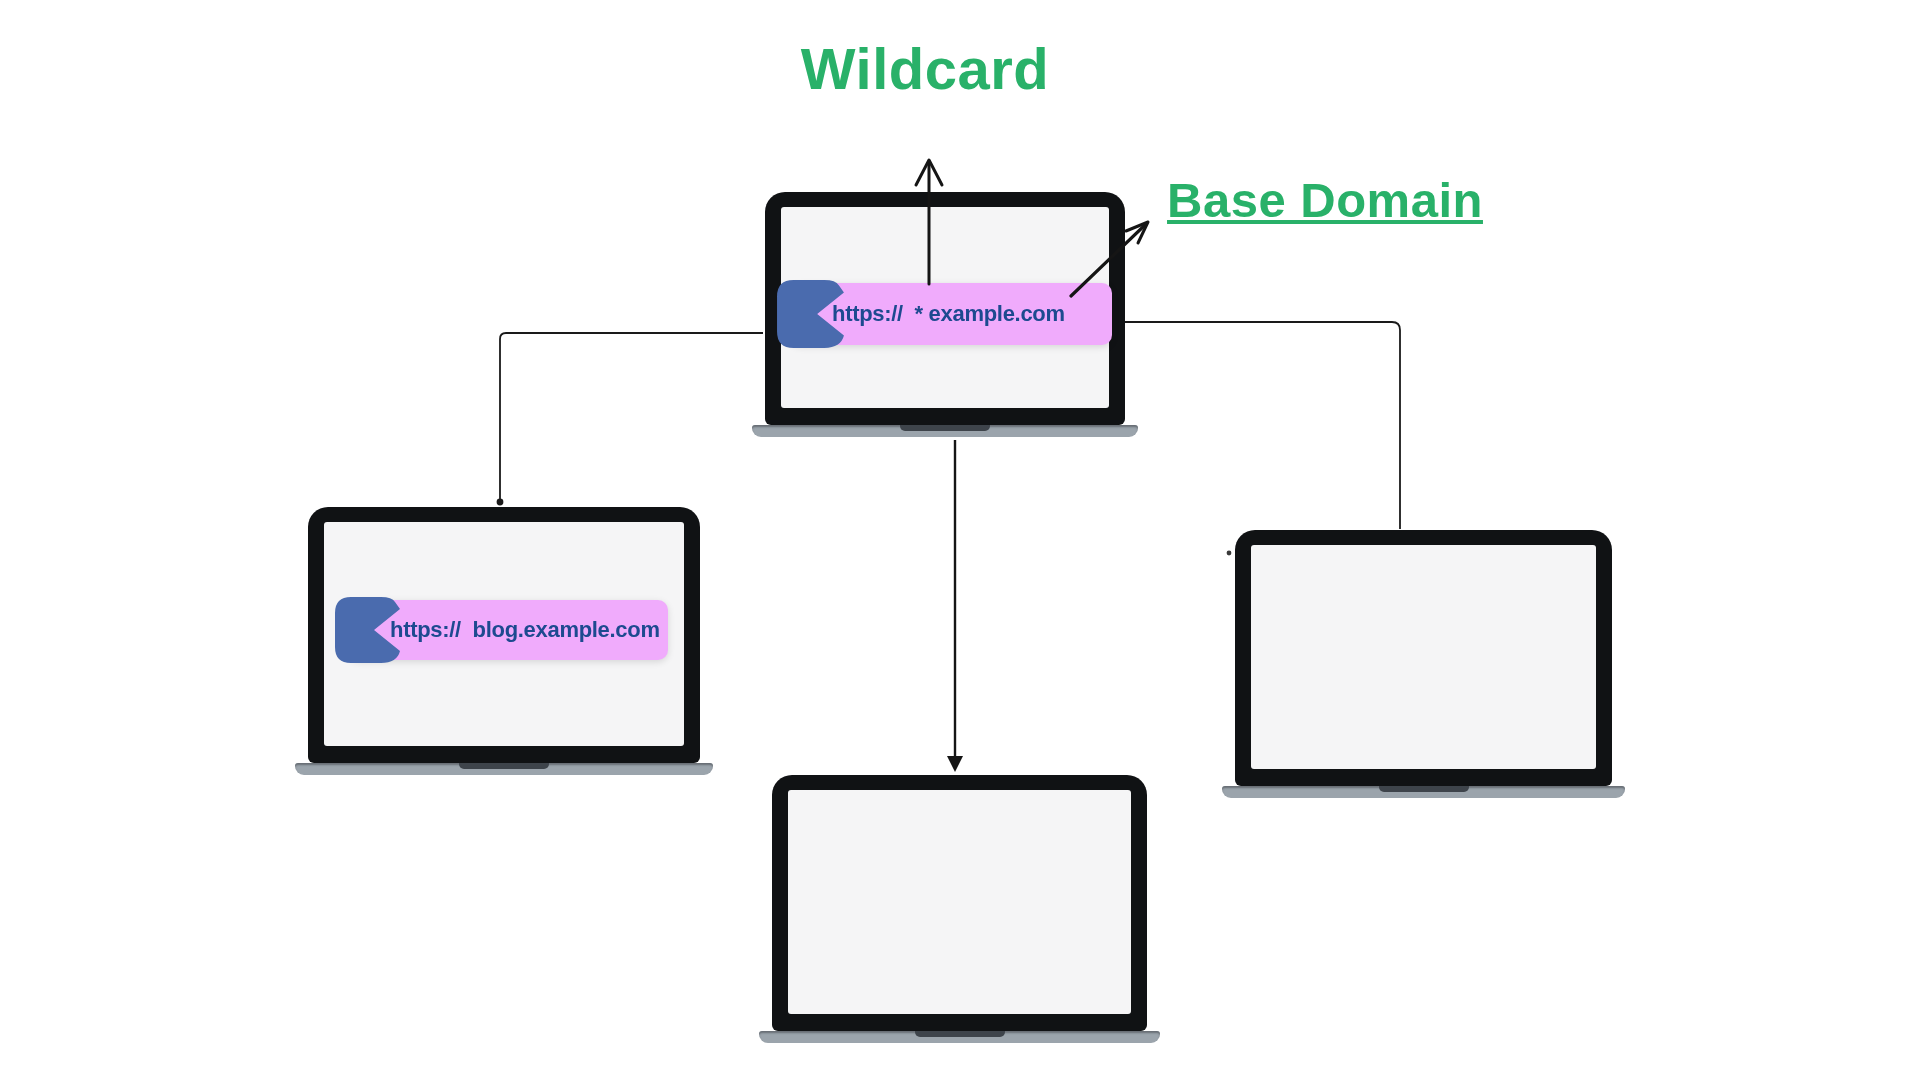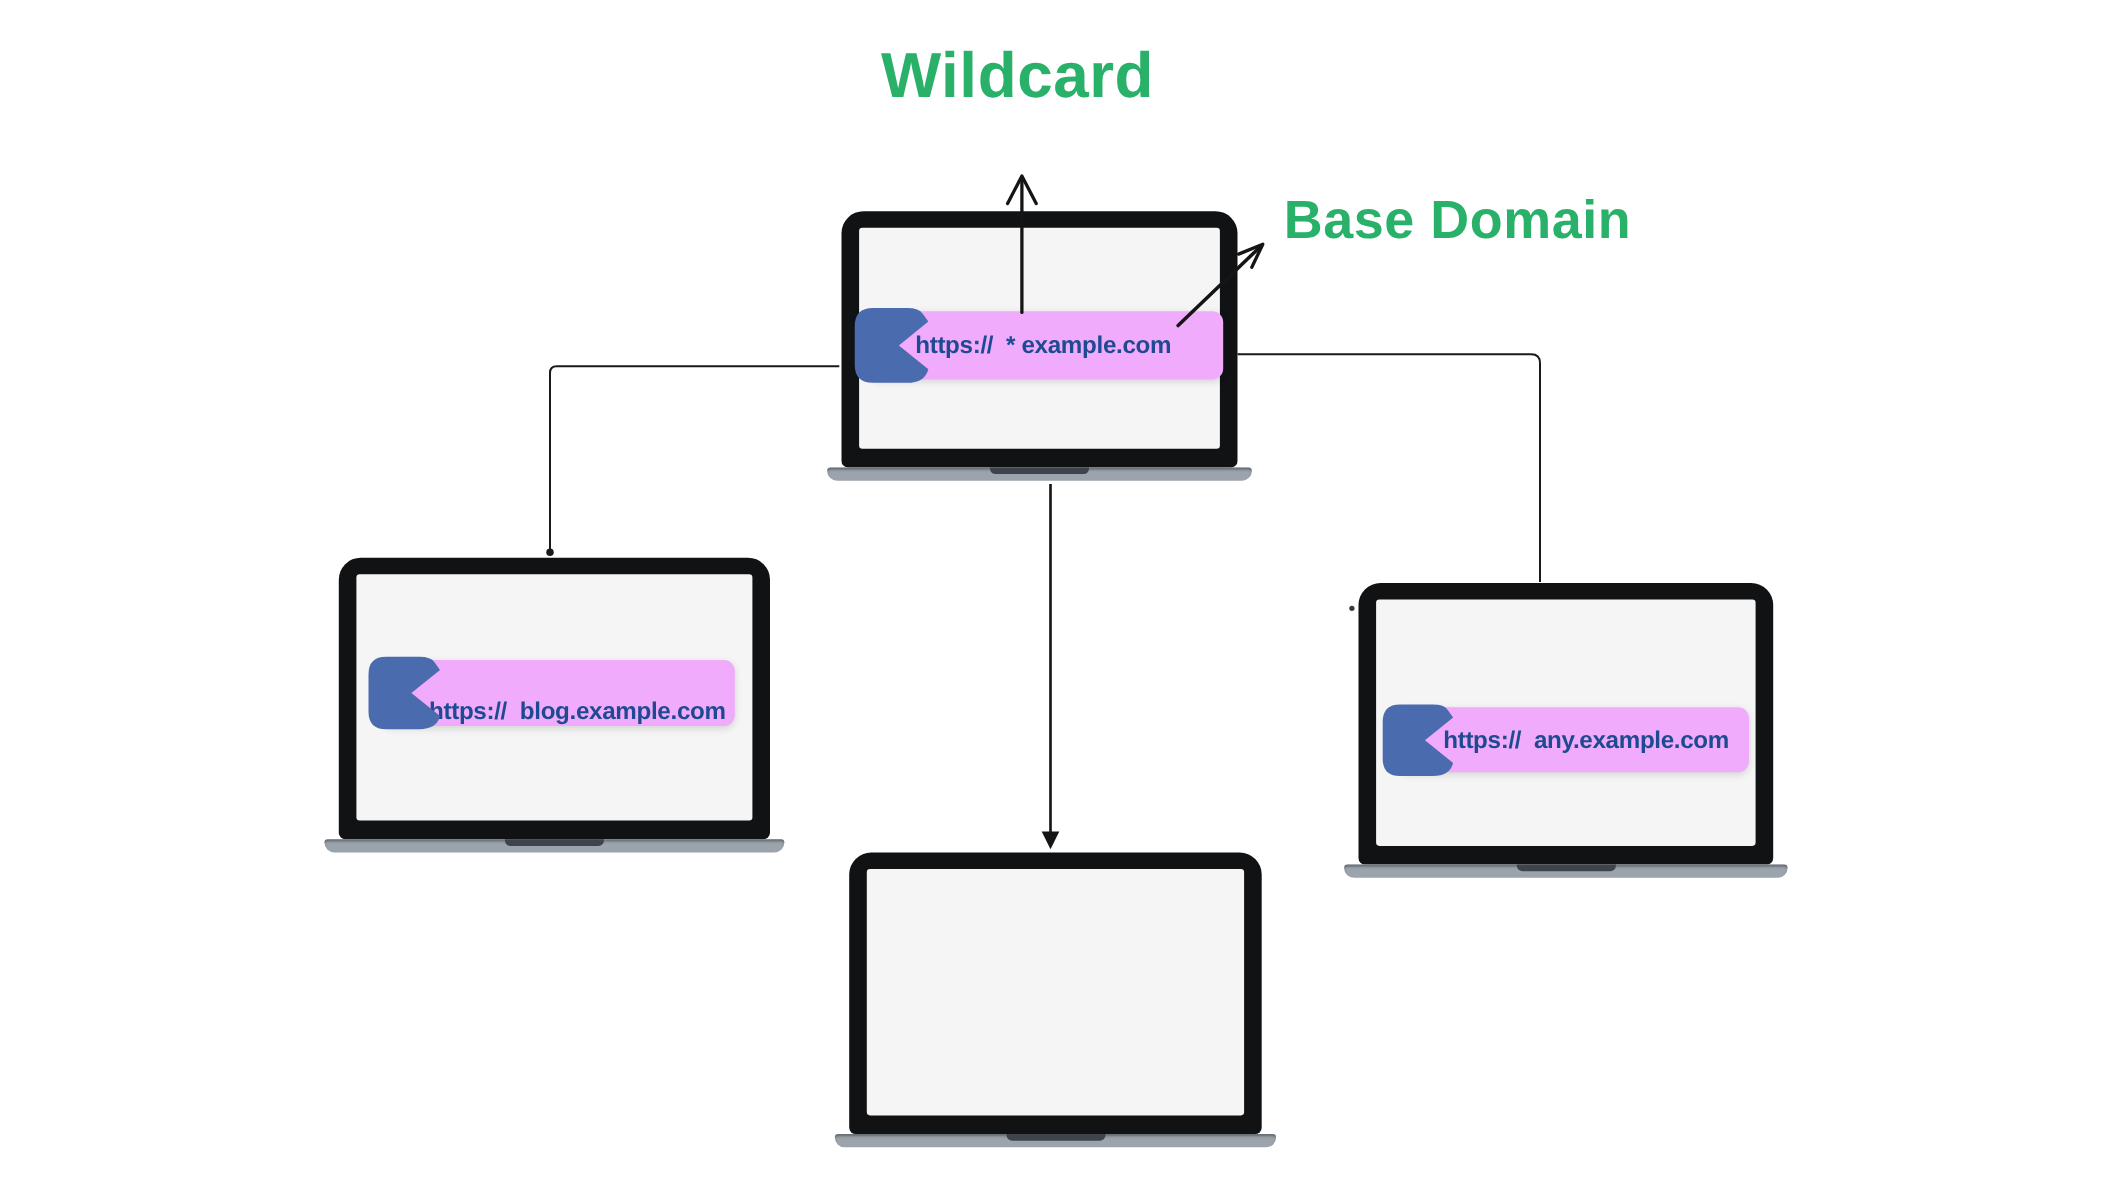--- a/index.html
+++ b/index.html
@@ -7,21 +7,21 @@
     width:1920px;height:1080px;background:#ffffff;overflow:hidden;
     font-family:"Liberation Sans",sans-serif;position:relative;
   }
   .stage{position:absolute;left:0;top:0;width:1920px;height:1080px;}
 
   .heading{
     position:absolute;transform:translateX(-50%);
     color:#29b169;font-weight:700;white-space:nowrap;line-height:1;
   }
   .heading.title{font-size:58px;letter-spacing:0.5px;}
-  .heading.annot{font-size:49px;letter-spacing:0.5px;}
+  .heading.annot{font-size:49px;letter-spacing:0.5px;text-decoration:underline;}
 
   .laptop{position:absolute;}
   .bezel{
     position:absolute;left:0;top:0;right:0;bottom:12px;
     background:#101214;border-radius:20px 20px 6px 6px;
     padding:15px 16px 17px 16px;box-sizing:border-box;
   }
   .screen{width:100%;height:100%;background:#f5f5f6;border-radius:3px;}
   .base{
     position:absolute;left:-13px;right:-13px;bottom:0;height:12px;
@@ -94,34 +94,28 @@
     </div>
   </div>
 
   <div class="urlbar" style="left:790px;top:283px;width:322px;height:62px;">
     <svg class="bmicon" viewBox="0 0 68 68">
       <path fill="#4a6bae" d="M17,1 H47 Q58,1 61,6 L66,13 L40,34 L66,55 Q63,67 47,67 H17 Q1,67 1,51 V17 Q1,1 17,1 Z"></path>
     </svg>
     <span class="url">https://  * example.com</span>
   </div>
 
-  <div class="urlbar" style="left:348px;top:600px;width:320px;height:60px;align-items:flex-end;">
+  <div class="urlbar" style="left:348px;top:600px;width:320px;height:60px;">
     <svg class="bmicon" viewBox="0 0 68 68">
       <path fill="#4a6bae" d="M17,1 H47 Q58,1 61,6 L66,13 L40,34 L66,55 Q63,67 47,67 H17 Q1,67 1,51 V17 Q1,1 17,1 Z"></path>
     </svg>
     <span class="url">https://  blog.example.com</span>
   </div>
 
 
-  <div class="urlbar" style="left:1270px;top:643px;width:320px;height:59px;">
-    <svg class="bmicon" viewBox="0 0 68 68">
-      <path fill="#4a6bae" d="M17,1 H47 Q58,1 61,6 L66,13 L40,34 L66,55 Q63,67 47,67 H17 Q1,67 1,51 V17 Q1,1 17,1 Z"></path>
-    </svg>
-    <span class="url">https://  any.example.com</span>
-  </div>
 
   <svg class="overlay" width="1920" height="1080" viewBox="0 0 1920 1080">
 
     <g stroke="#151515" fill="none" stroke-linecap="round">
       <path d="M929,284 L929,163" stroke-width="3"></path>
       <path d="M916,185 L929,160 L942,185" stroke-width="3" stroke-linejoin="round"></path>
     </g>
 
     <g stroke="#151515" fill="none" stroke-linecap="round">
       <path d="M1071,296 L1146,224" stroke-width="3.2"></path>

